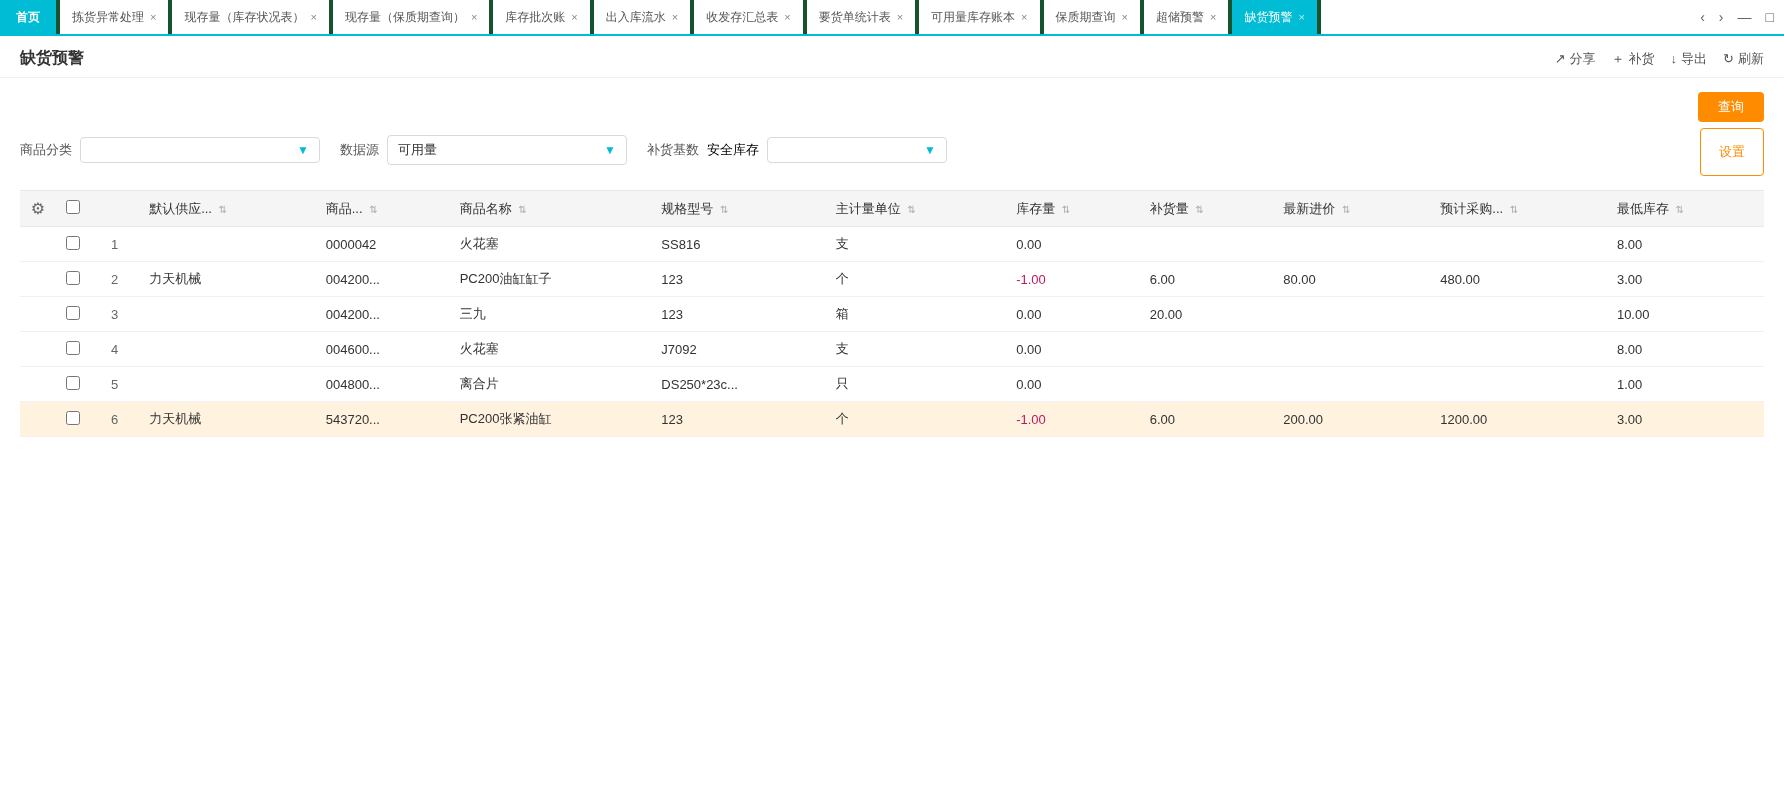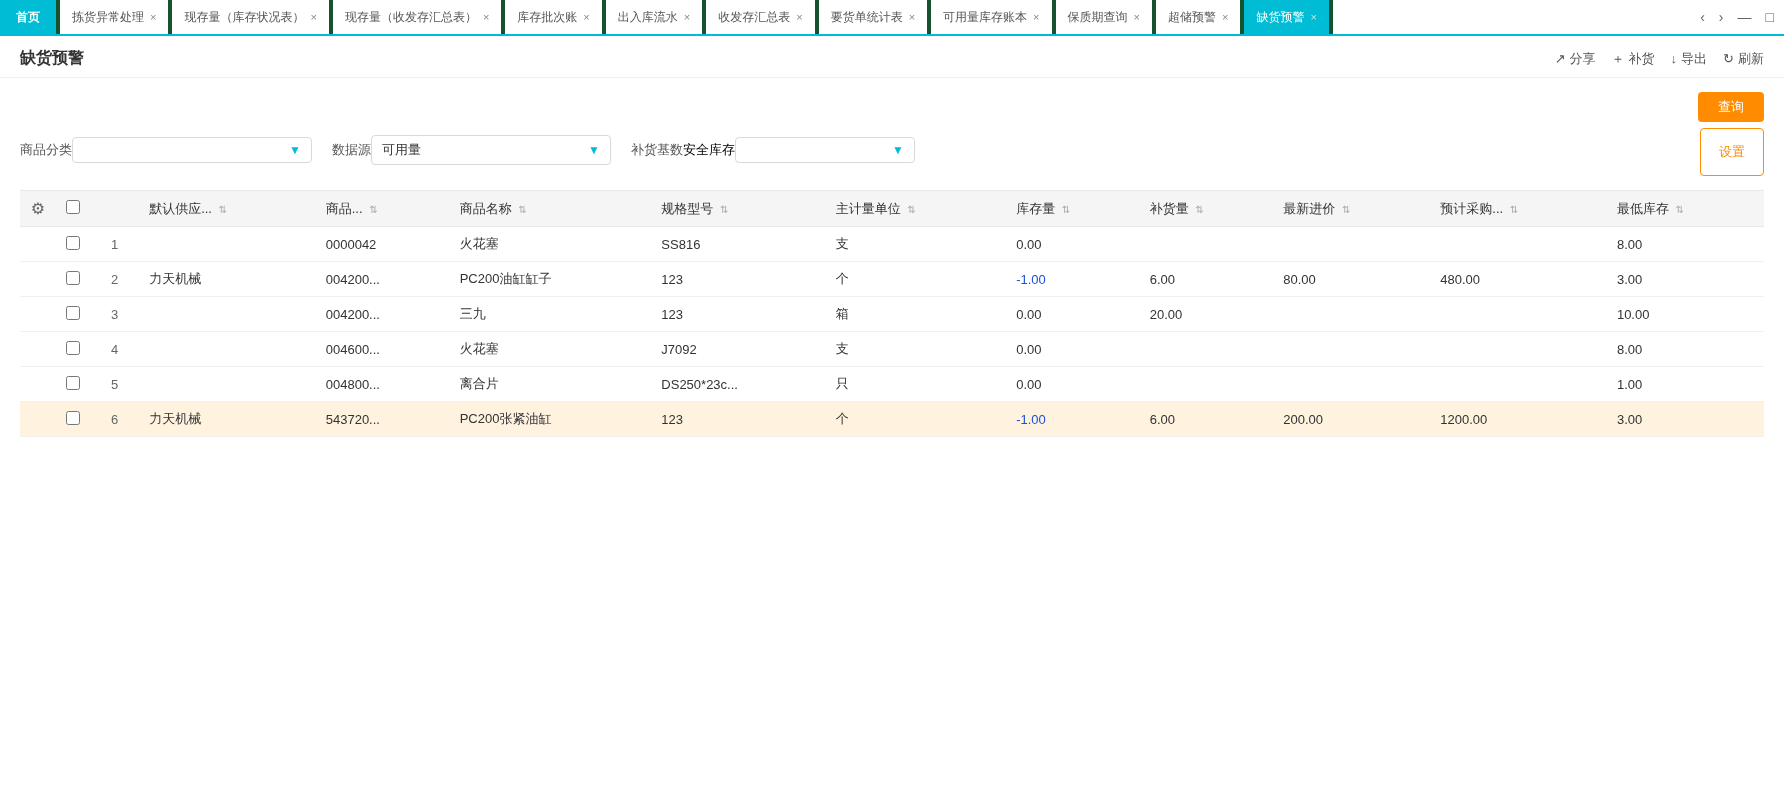--- a/index.html
+++ b/index.html
@@ -95,21 +95,21 @@
     .filter-area {
       display: flex;
       align-items: center;
       padding: 14px 20px;
       gap: 20px;
       flex-wrap: wrap;
     }
     .filter-group {
       display: flex;
       align-items: center;
-      gap: 0;
+      gap: 8px;
       margin-top: 31px;
     }
     .filter-label {
       font-size: 13px;
       color: #555;
       white-space: nowrap;
     }
     .filter-select {
       display: flex;
       align-items: center;
@@ -208,39 +208,39 @@
       height: 14px;
     }
 
     .gear-icon {
       font-size: 16px;
       cursor: pointer;
       color: #666;
     }
 
     
-    .neg { color: #1d4ed8; }
+    .neg { color: #be185d; }
   </style>
 </head>
 <body>
 
 <div class="tab-bar">
   <div class="tab-item home">
     <span>首页</span>
   </div>
   <div class="tab-item">
     <span>拣货异常处理</span>
     <span class="close-btn">×</span>
   </div>
   <div class="tab-item">
     <span>现存量（库存状况表）</span>
     <span class="close-btn">×</span>
   </div>
   <div class="tab-item">
-    <span>现存量（收发存汇总表）</span>
+    <span>现存量（保质期查询）</span>
     <span class="close-btn">×</span>
   </div>
   <div class="tab-item">
     <span>库存批次账</span>
     <span class="close-btn">×</span>
   </div>
   <div class="tab-item">
     <span>出入库流水</span>
     <span class="close-btn">×</span>
   </div>

